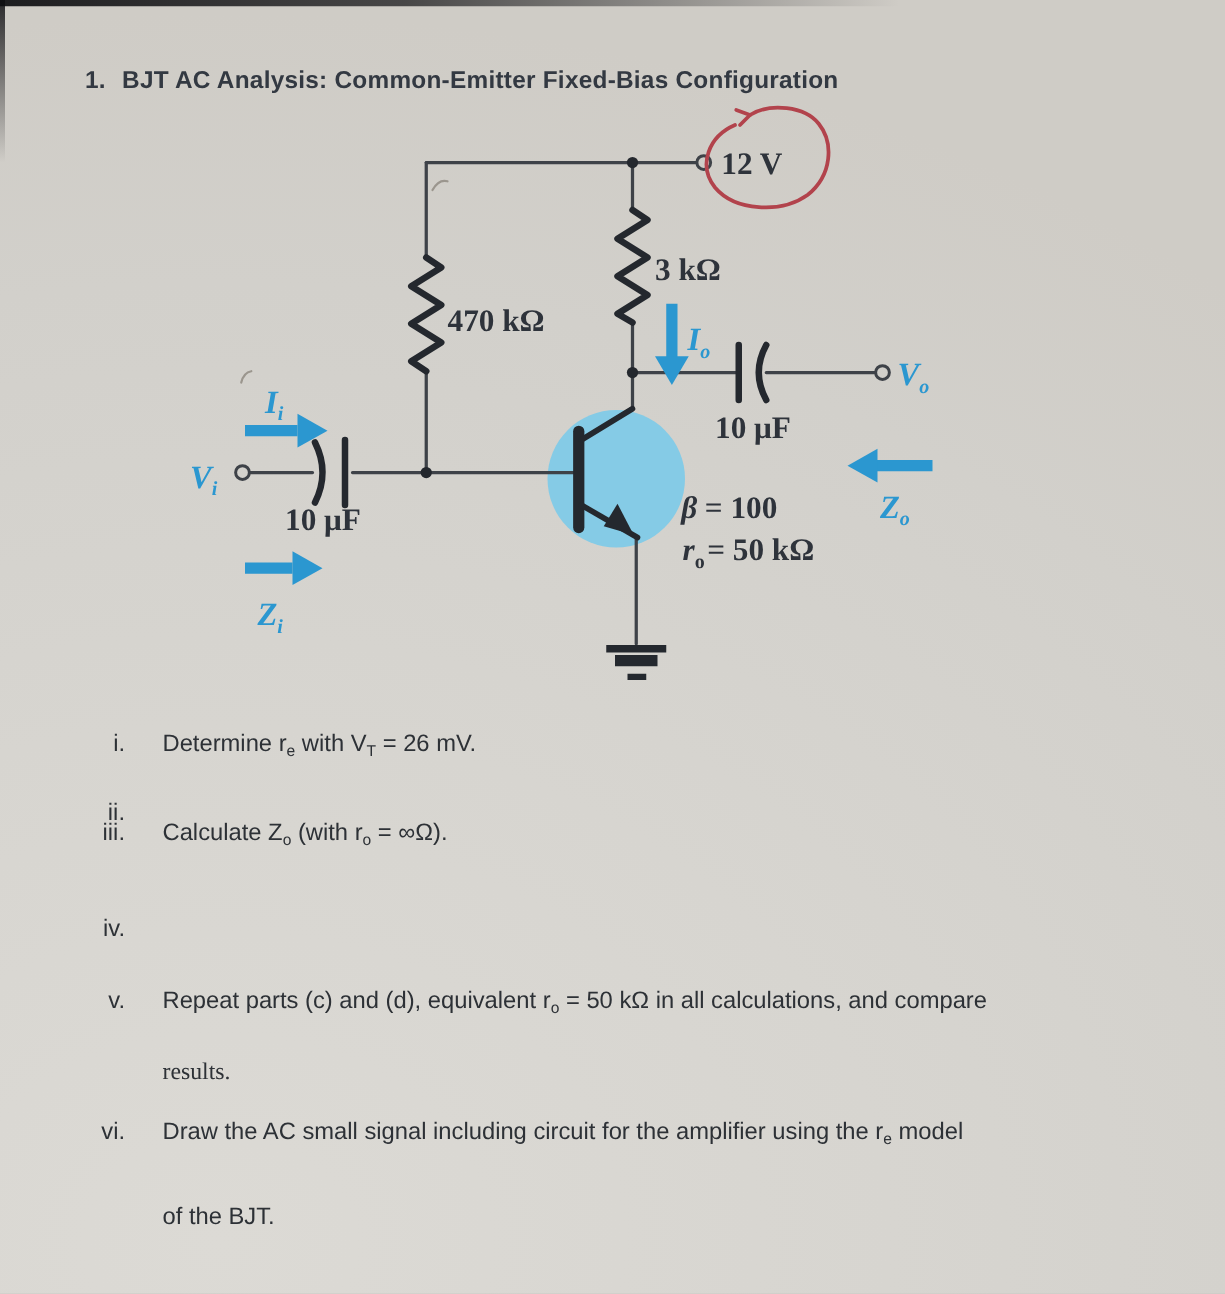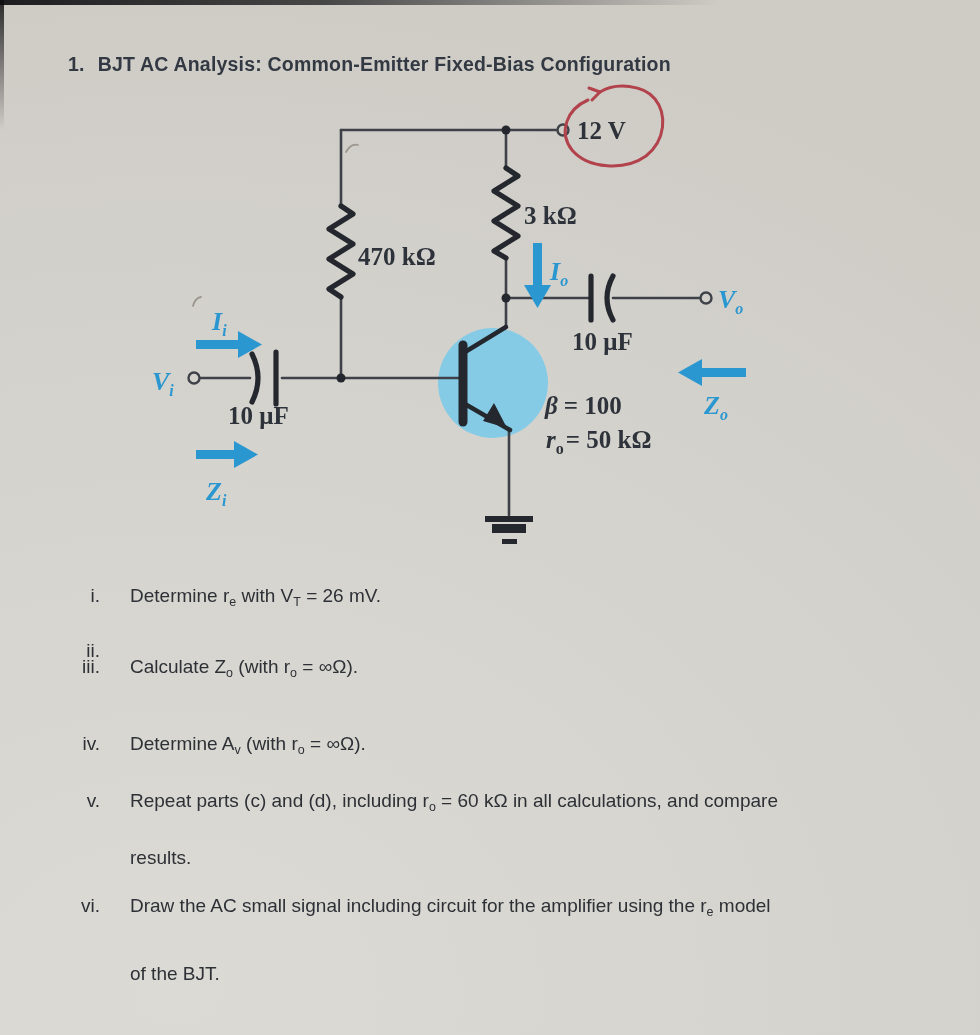--- a/index.html
+++ b/index.html
@@ -130,27 +130,26 @@
       </div>
       <div class="q-line" style="top: 640px;">
         <span class="q-num">ii.</span>
       </div>
       <div class="q-line" style="top: 656px;">
         <span class="q-num">iii.</span>
         <span class="q-text"><span>Calculate Z</span><span class="sub">o</span><span> (with r</span><span class="sub">o</span><span> = ∞Ω).</span></span>
       </div>
       <div class="q-line" style="top: 733px;">
         <span class="q-num">iv.</span>
-        <span class="q-text"><span>Determine A</span><span class="sub">v</span><span> (with r</span><span class="sub">o</span><span> = ∞Ω).</span></span>
       </div>
       <div class="q-line" style="top: 790px;">
         <span class="q-num">v.</span>
-        <span class="q-text"><span>Repeat parts (c) and (d), including r</span><span class="sub">o</span><span> = 60 kΩ in all calculations, and compare</span></span>
+        <span class="q-text"><span>Repeat parts (c) and (d), equivalent r</span><span class="sub">o</span><span> = 50 kΩ in all calculations, and compare</span></span>
       </div>
-      <div class="q-line" style="top: 847px;">
+      <div class="q-line" style="top: 847px; font-family: Liberation Serif, serif;">
         <span class="q-text"><span>results.</span></span>
       </div>
       <div class="q-line" style="top: 895px; padding-left: 35px;">
         <span class="q-num">vi.</span>
         <span class="q-text"><span>Draw the AC small signal including circuit for the amplifier using the r</span><span class="sub">e</span><span> model</span></span>
       </div>
       <div class="q-line" style="top: 947px; margin-top: 16px;">
         <span class="q-text"><span>of the BJT.</span></span>
       </div>
     </div>

